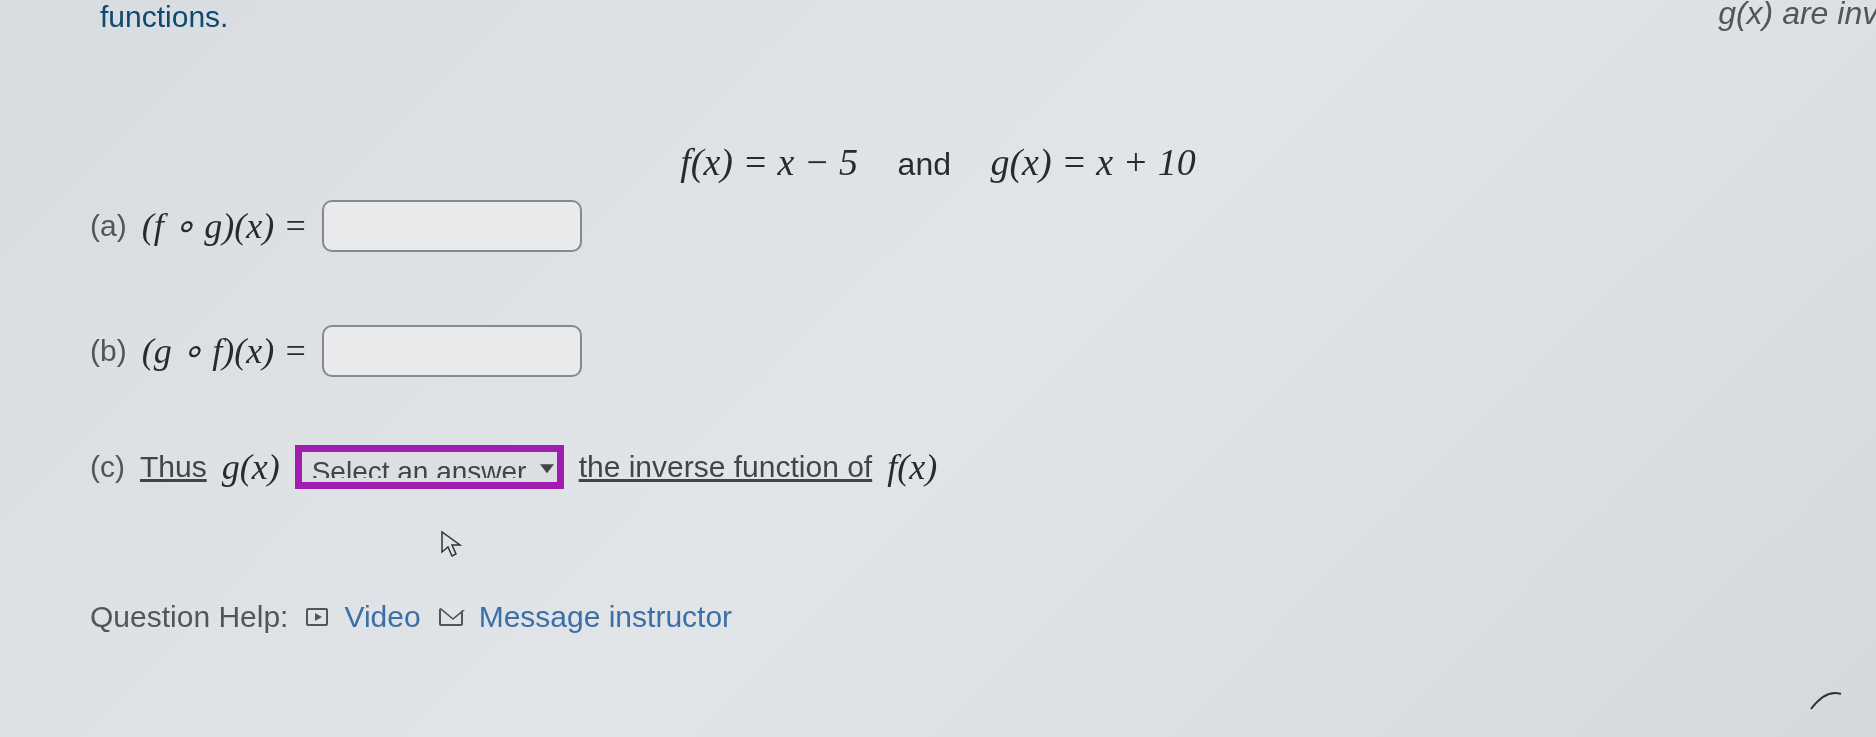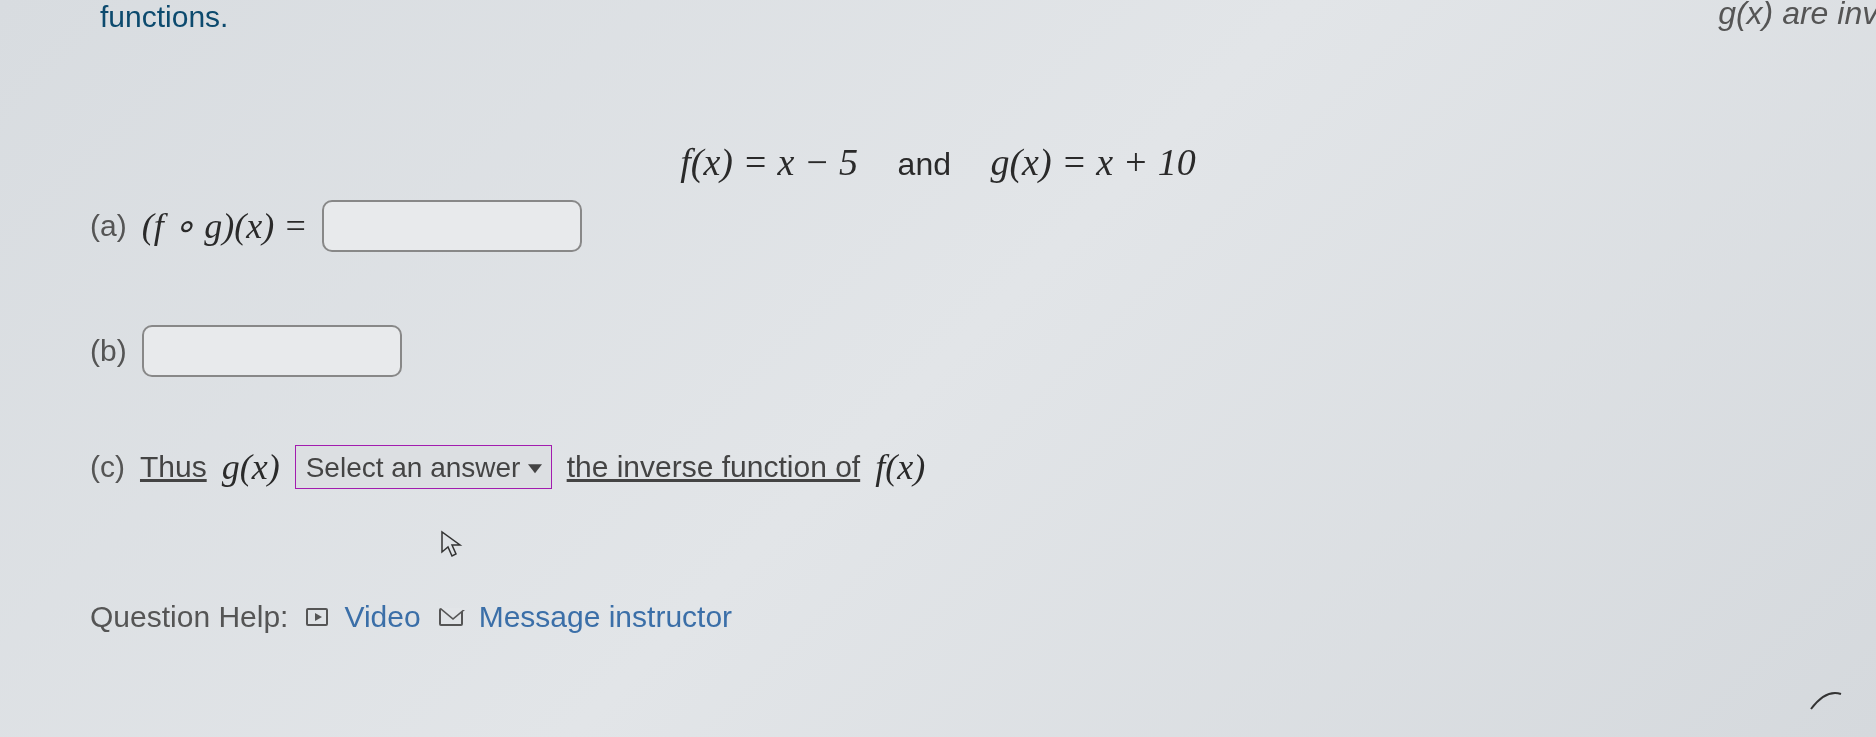--- a/index.html
+++ b/index.html
@@ -84,21 +84,21 @@
       height: 52px;
       border: 2px solid #888;
       border-radius: 10px;
       background: #e8eaec;
       font-size: 24px;
       padding: 0 12px;
       font-family: Arial, sans-serif;
     }
     .select-box {
       height: 44px;
-      border: 1px solid #a21caf;
+      border: 7px solid #a21caf;
       background: #dcdfe2;
       font-size: 28px;
       padding: 4px 30px 4px 10px;
       font-family: Arial, sans-serif;
       color: #444;
       appearance: none;
       position: relative;
     }
     .select-wrapper {
       position: relative;
@@ -218,20 +218,21 @@
 </div>
 
 <div class="question-row row-a">
   <span class="part-label">(a)</span>
   <span class="math-expr math-italic">(f ∘ g)(x) =</span>
   <input type="text" class="input-box" value="" style="">
 </div>
 
 <div class="question-row row-b">
   <span class="part-label">(b)</span>
+  <span class="math-expr math-italic">(g ∘ f)(x) =</span>
   <input type="text" class="input-box" value="" style="">
 </div>
 
 <div class="question-row row-c">
   <span class="part-label">(c)</span>
   <span class="inline-text">Thus</span>
   <span class="math-expr math-italic">g(x)</span>
   <span class="select-wrapper">
     <select class="select-box">
       <option>Select an answer</option>

